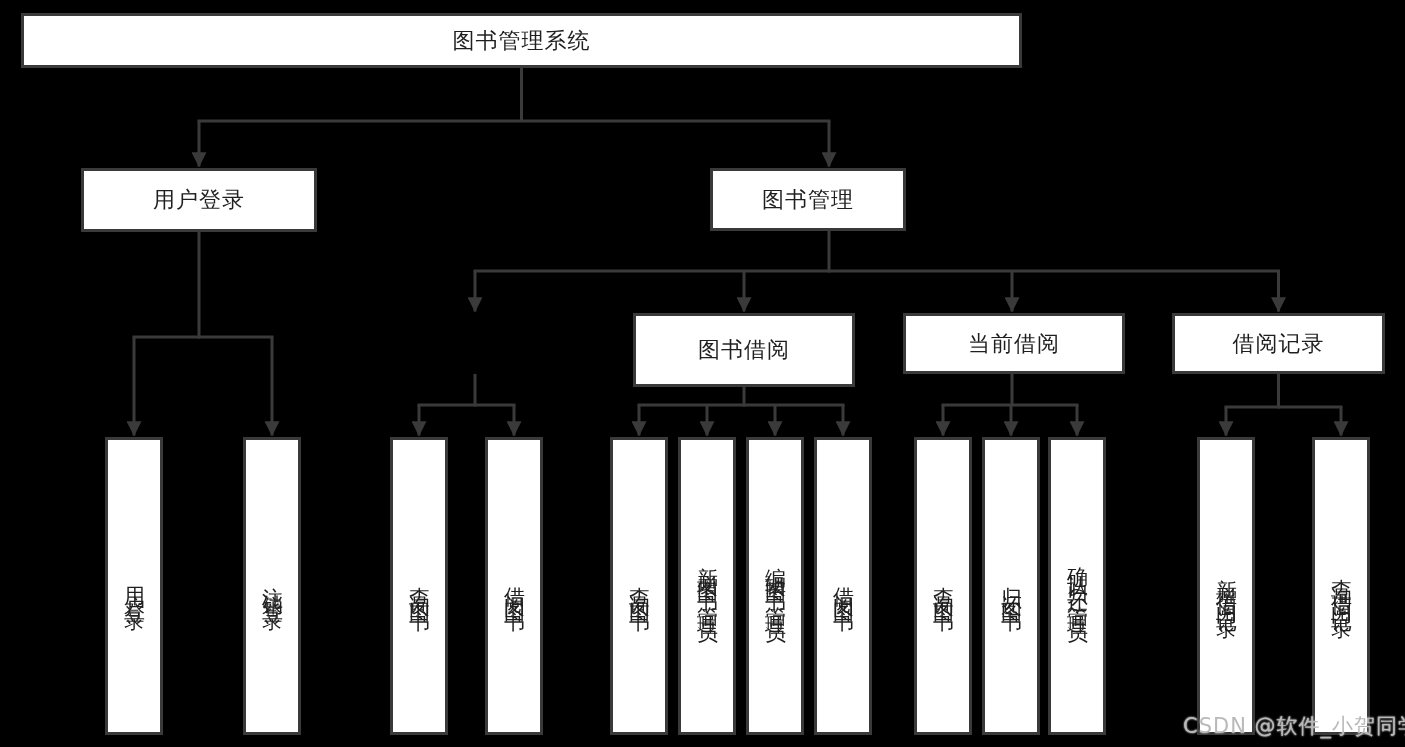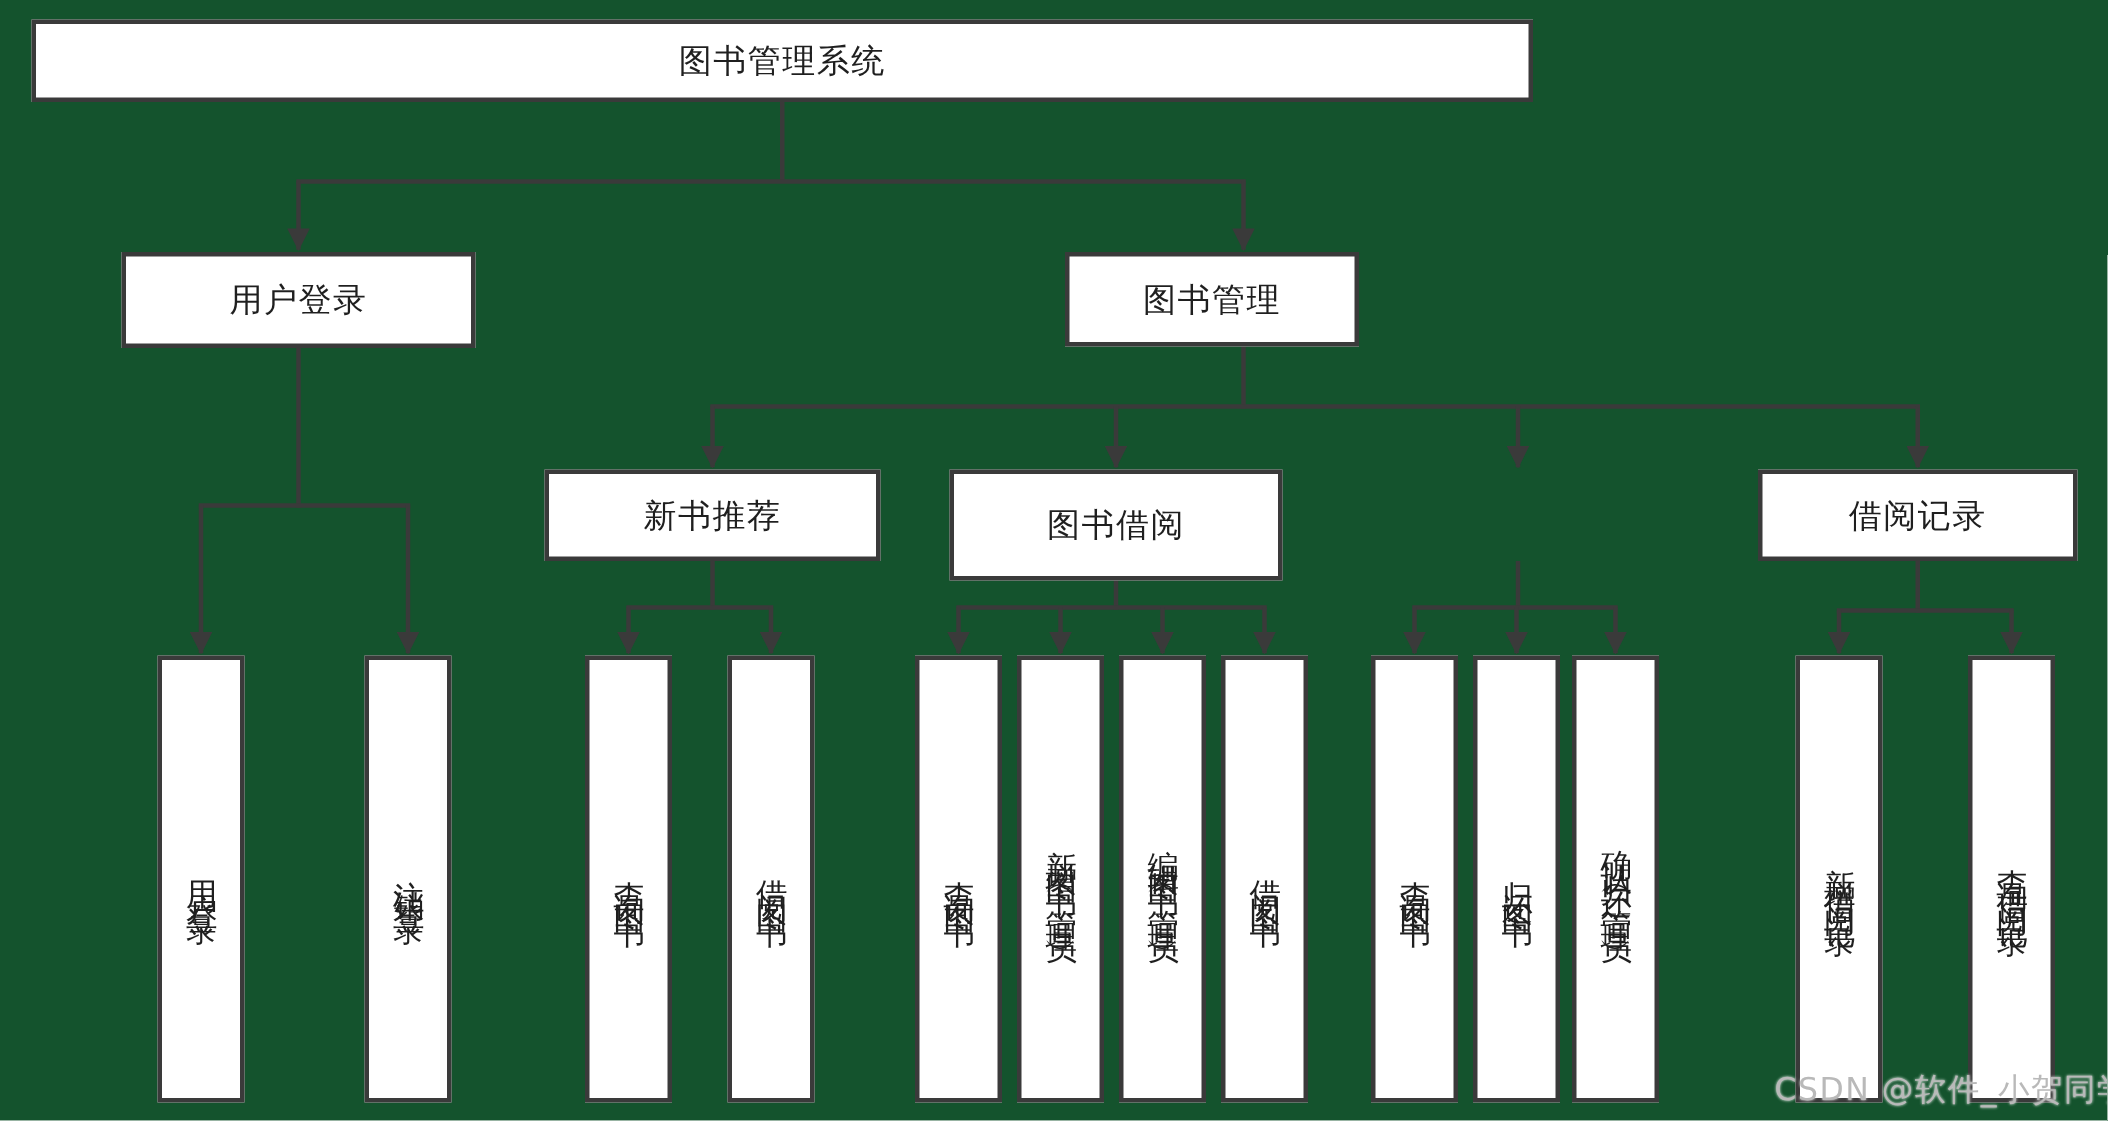--- a/index.html
+++ b/index.html
@@ -1,20 +1,20 @@
 <!DOCTYPE html>
 <html><head>
 <meta charset="utf-8">
 <style>
   html, body { margin: 0; padding: 0; background: #ffffff; }
   .canvas {
     position: relative;
     width: 1405px;
     height: 747px;
-    background: #14532d;
+    background: #000000;
     font-family: "DejaVu Sans", "Liberation Sans", sans-serif;
     overflow: hidden;
   }
   .connectors {
     position: absolute;
     left: 0; top: 0;
     width: 1405px; height: 747px;
     pointer-events: none;
   }
   .node {
@@ -107,25 +107,25 @@
     <span>图书管理系统</span>
   </div>
 
   <div class="node node-h" style="left:81px; top:168px; width:236px; height:64px;">
     <span>用户登录</span>
   </div>
   <div class="node node-h" style="left:710px; top:168px; width:196px; height:63px;">
     <span>图书管理</span>
   </div>
 
-  <div class="node node-h" style="left:363px; top:313px; width:224px; height:61px;">
-    <span>新书推荐</span>
-  </div>
   <div class="node node-h" style="left:633px; top:313px; width:222px; height:74px;">
     <span>图书借阅</span>
+  </div>
+  <div class="node node-h" style="left:903px; top:313px; width:222px; height:61px;">
+    <span>当前借阅</span>
   </div>
   <div class="node node-h" style="left:1172px; top:313px; width:213px; height:61px;">
     <span>借阅记录</span>
   </div>
 
   <div class="node node-leaf" style="left:105px; top:437px; width:58px; height:298px;">
     <span class="v-label">用户登录</span>
   </div>
   <div class="node node-leaf" style="left:243px; top:437px; width:58px; height:298px;">
     <span class="v-label">注销登录</span>

